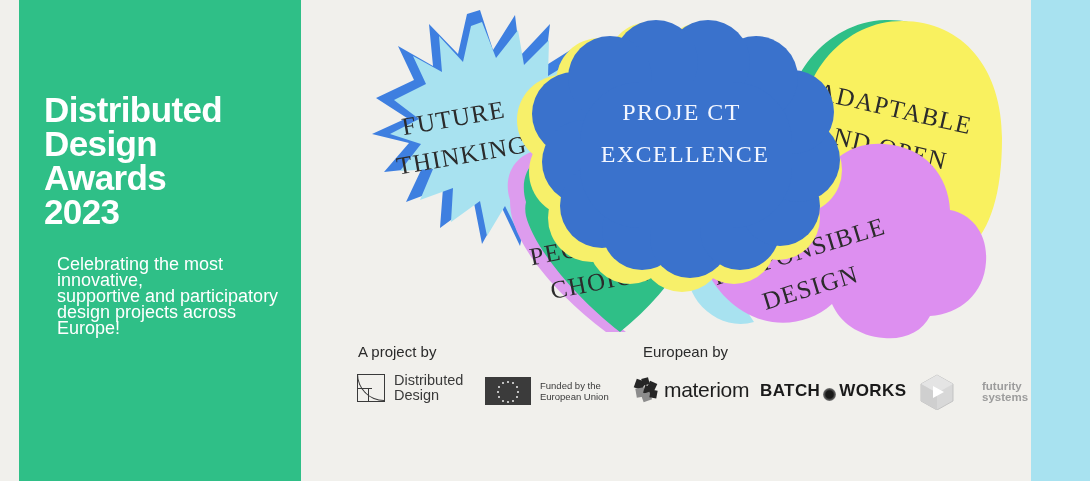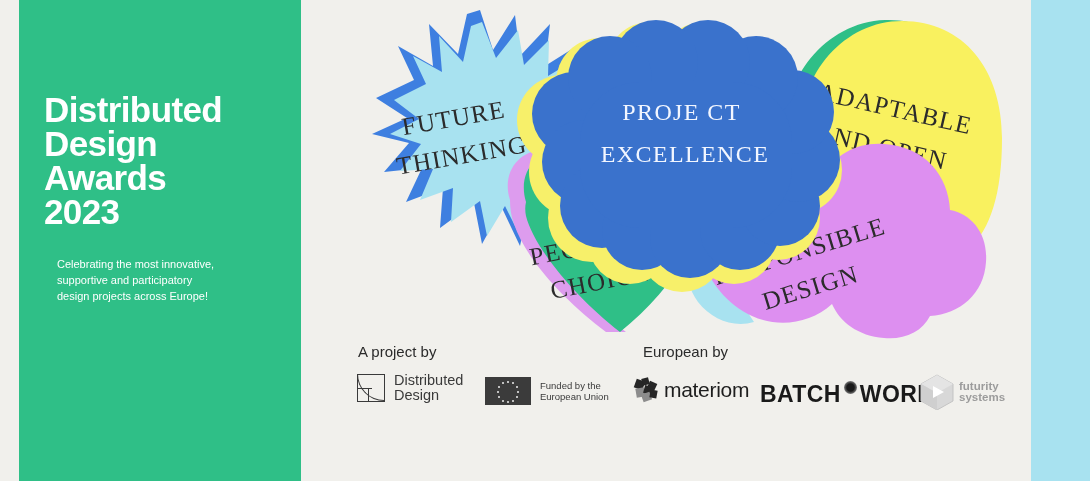--- a/index.html
+++ b/index.html
@@ -36,21 +36,21 @@
     letter-spacing:-0.6px;
     white-space:pre-line;
     margin:0;
   }
   .awards-sub{
     position:absolute;
     left:38px;top:256px;
     width:245px;
     color:#FFFFFF;
     font-family:"Liberation Sans", sans-serif;
-    font-size:11px;
+    font-size:18px;
     line-height:16px;
     white-space:pre-line;
     margin:0;
   }
 
   
   .right-strip{
     position:absolute;
     left:1031px;top:0;
     width:59px;height:481px;
@@ -157,32 +157,32 @@
   .mat-mark span.g{background:#8C8C8C;}
   .mat-text{
     font-family:"Liberation Sans", sans-serif;
     font-size:21px;color:#1E1E1E;letter-spacing:-0.3px;
   }
 
   
   .logo-batch{left:760px;top:381px;}
   .batch-text{
     font-family:"Liberation Sans", sans-serif;
-    font-weight:bold;font-size:23px;
+    font-weight:bold;font-size:17px;
     color:#1A1A1A;letter-spacing:0.4px;
-    display:flex;align-items:flex-start;
+    display:flex;align-items:flex-end;
   }
   .batch-dot{
     display:inline-block;width:13px;height:13px;border-radius:50%;
     background:radial-gradient(circle at 50% 50%, #1A1A1A 40%, #8a8a8a 75%, #c9c9c9 100%);
     margin:0 3px;
   }
 
   
-  .logo-fut{left:920px;top:374px;}
+  .logo-fut{left:920px;top:374px;gap:23px;}
   .fut-mark{
     width:34px;height:36px;margin-right:5px;position:relative;
   }
   .fut-text{
     font-family:"Liberation Sans", sans-serif;
     font-weight:bold;font-size:11.5px;line-height:11.5px;
     color:#9C9C9C;white-space:pre-line;
   }
 </style>
 </head>

